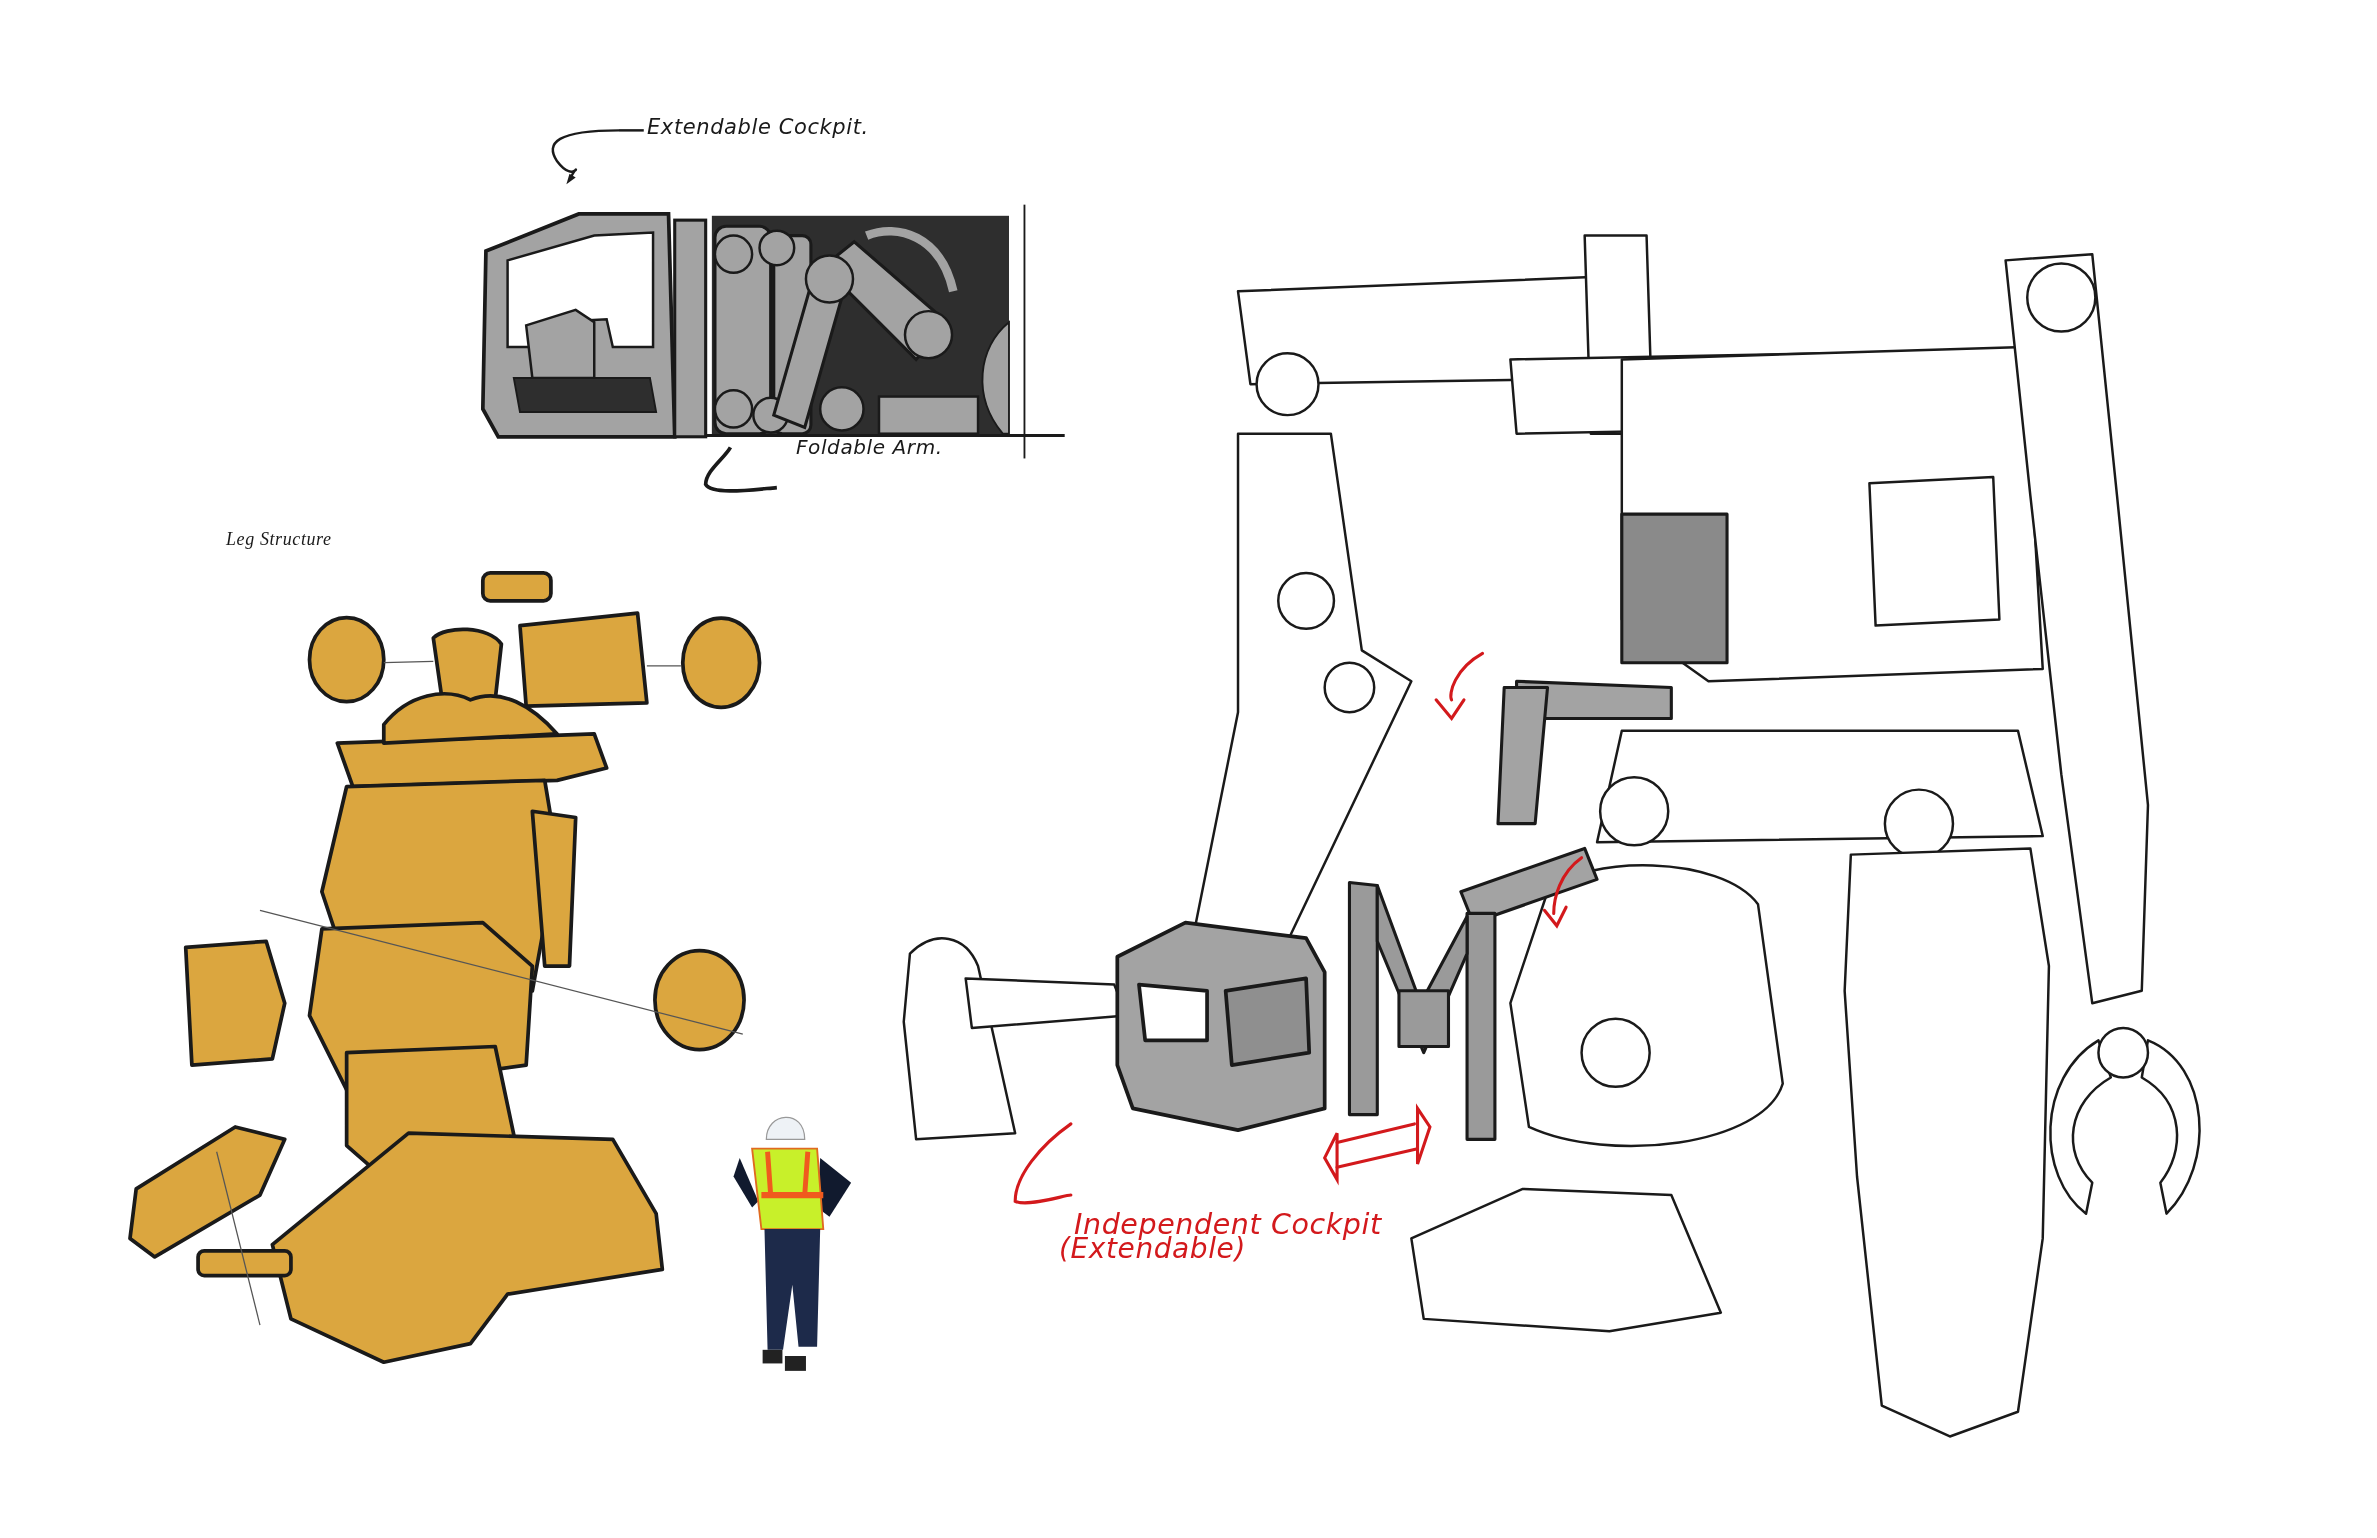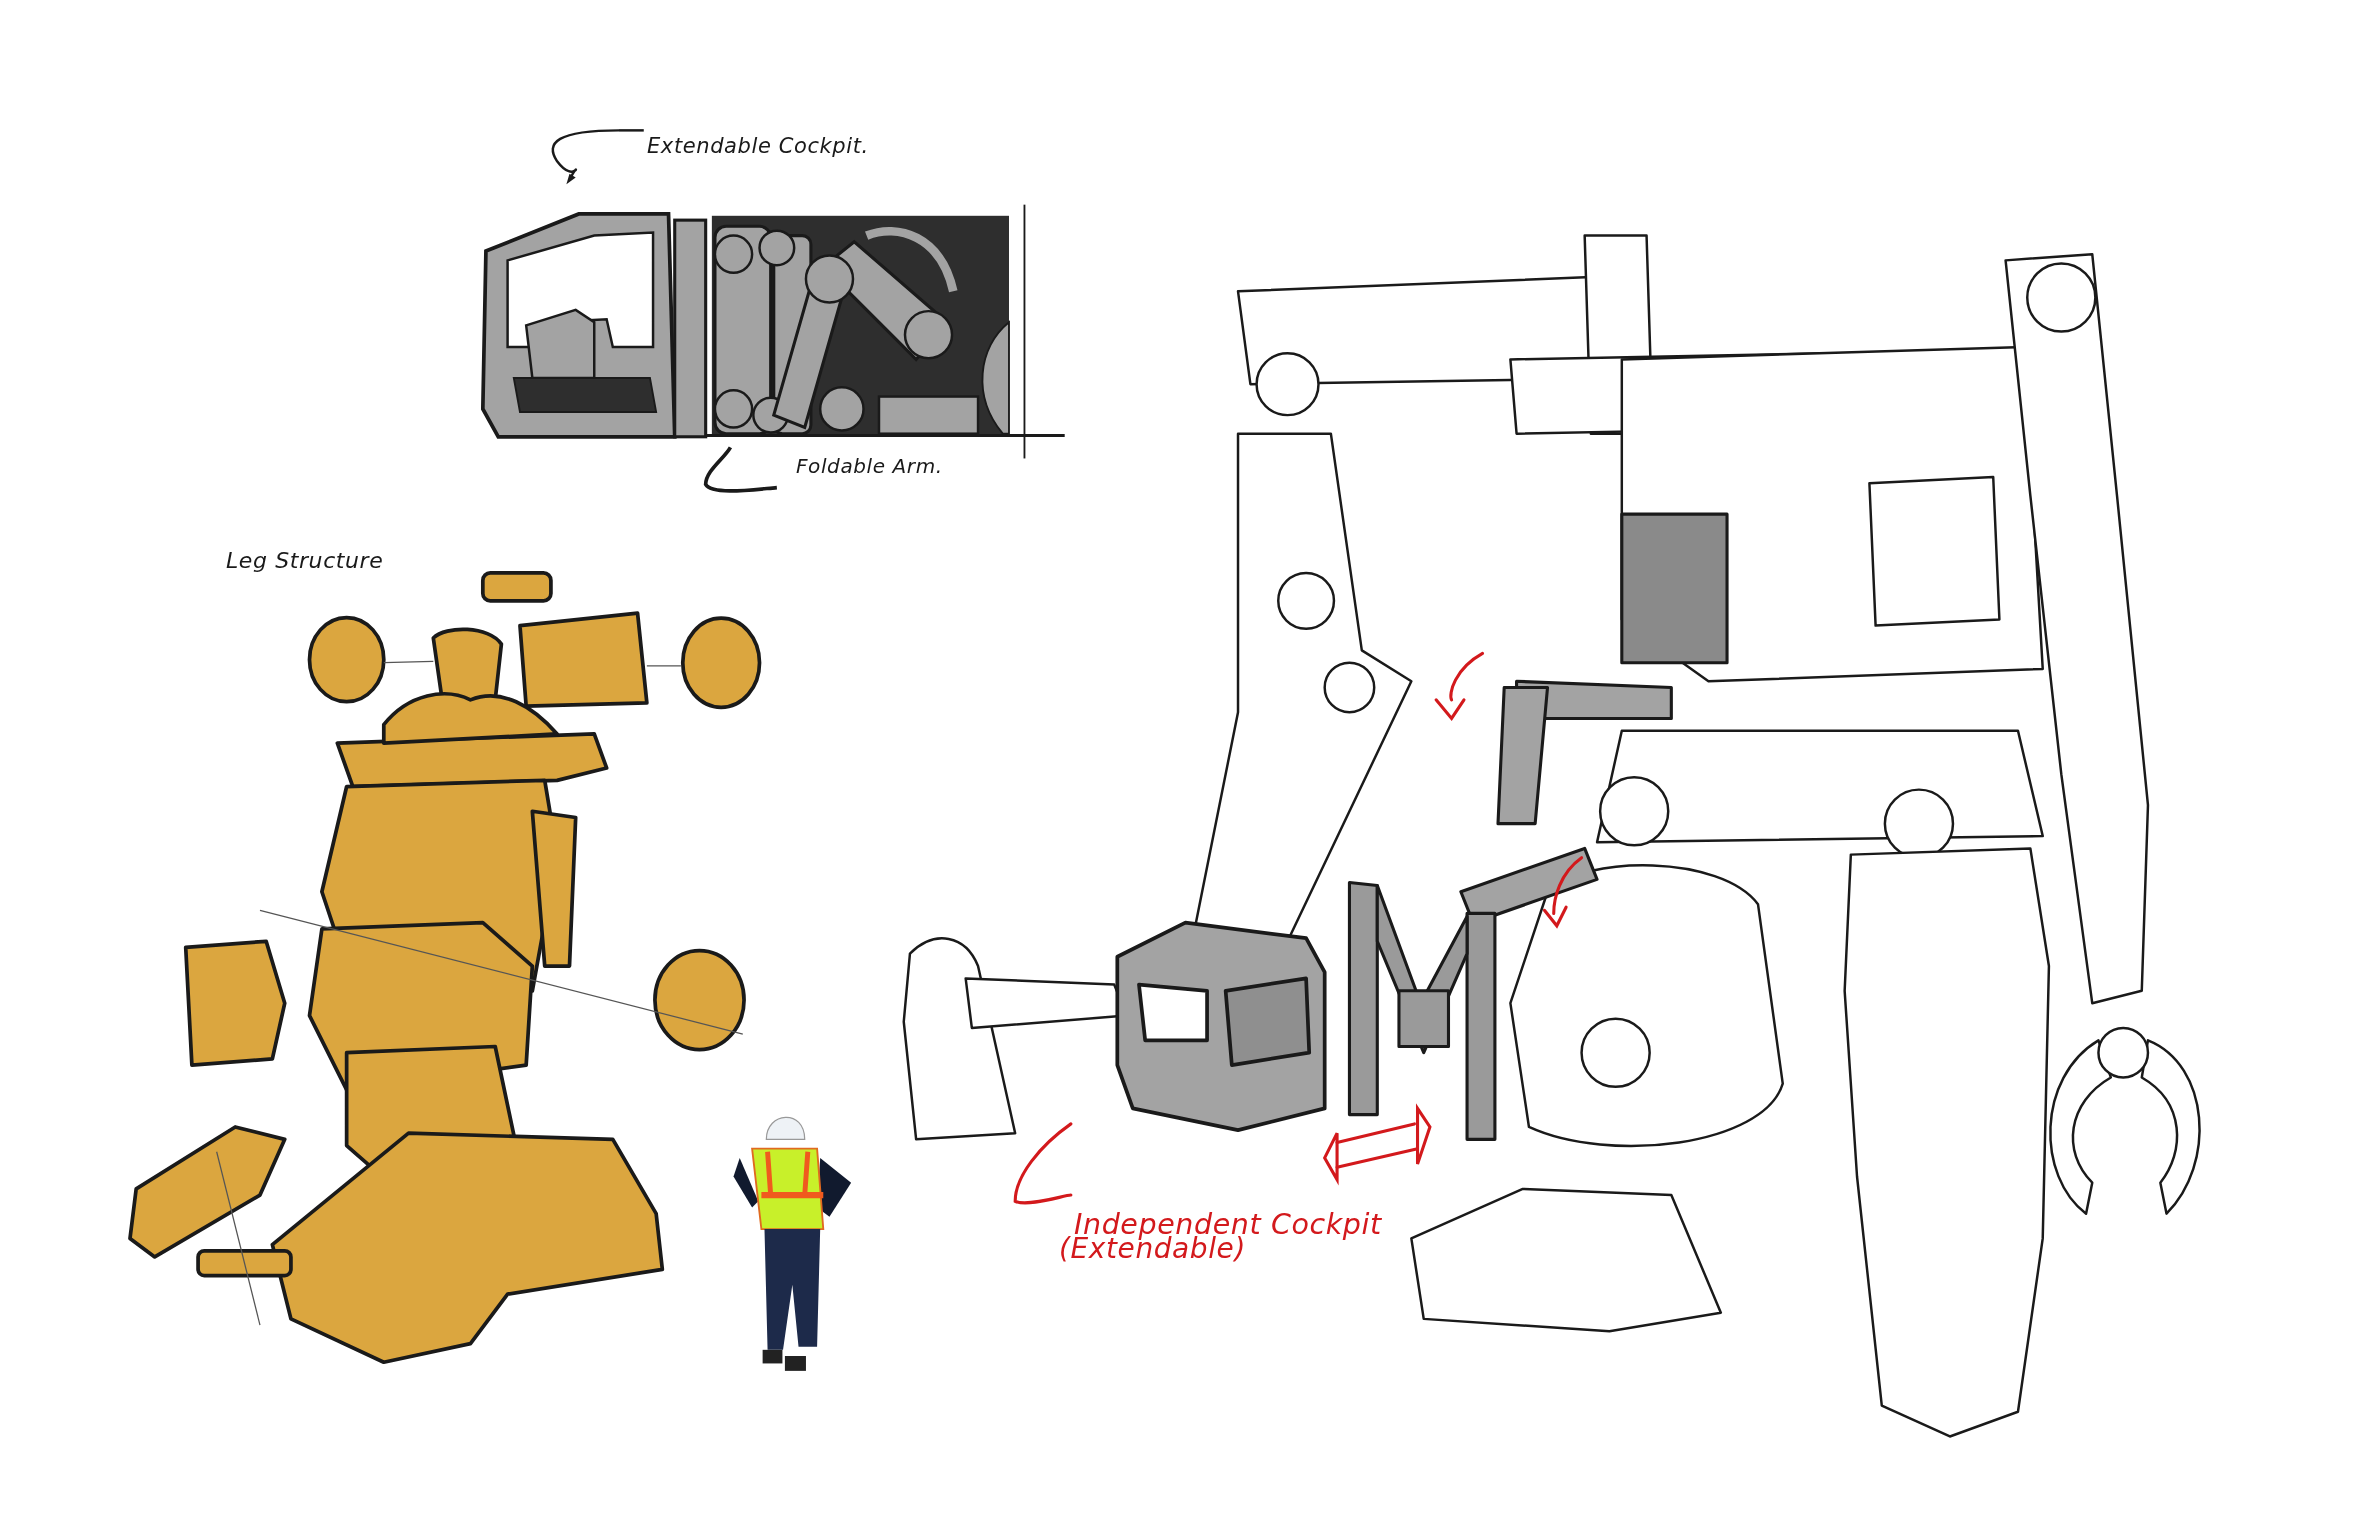--- a/index.html
+++ b/index.html
@@ -1,19 +1,19 @@
 <!DOCTYPE html>
 <html style="font-size:10px"><head>
 <meta charset="utf-8">
 <style>
   html, body { margin: 0; padding: 0; background: #ffffff; }
   body { width: 2377px; height: 1539px; overflow: hidden; position: relative; font-family: "DejaVu Sans", sans-serif; }
   .canvas { position: absolute; left: 0; top: 0; width: 2377px; height: 1539px; }
   .label { position: absolute; font-family: "DejaVu Sans", sans-serif; font-style: italic; white-space: nowrap; letter-spacing: 0.6px; }
-  .label.dark { color: #1a1a1a; margin-top: 19px; }
+  .label.dark { color: #1a1a1a; }
   .label.red { color: #d3191c; }
   svg { position: absolute; left: 0; top: 0; }
 </style>
 </head>
 <body>
 
 <div class="canvas">
 
   <svg width="2377" height="1539" viewBox="0 0 3840 2485">
 
@@ -48,21 +48,21 @@
 
     <line x1="1140" y1="703" x2="1720" y2="703" stroke="#1a1a1a" stroke-width="5"></line>
     <line x1="1655" y1="330" x2="1655" y2="740" stroke="#1a1a1a" stroke-width="3"></line>
 
     <path d="M1180 722 C 1170 740, 1140 760, 1140 782 C 1150 800, 1220 790, 1255 787" fill="none" stroke="#1a1a1a" stroke-width="6"></path>
   </svg>
 
   <div class="label dark" style="left:647px; top:115px; font-size:21px;">Extendable Cockpit.</div>
   <div class="label dark" style="left:796px; top:435px; font-size:20px;">Foldable Arm.</div>
 
-  <div class="label dark" style="left:226px; top:529px; font-size:22px;">Leg Structure</div>
+  <div class="label dark" style="left:226px; top:529px; font-size:18px;font-family:Liberation Serif, serif;">Leg Structure</div>
 
   <svg width="2377" height="1539" viewBox="0 0 3840 2485">
     <g fill="#dba63f" stroke="#1a1a1a" stroke-width="6" stroke-linejoin="round">
 
       <rect x="780" y="925" width="110" height="45" rx="12"></rect>
 
       <ellipse cx="560" cy="1065" rx="60" ry="68"></ellipse>
 
       <path d="M840 1010 L 1030 990 L 1045 1135 L 850 1140 Z"></path>
 

